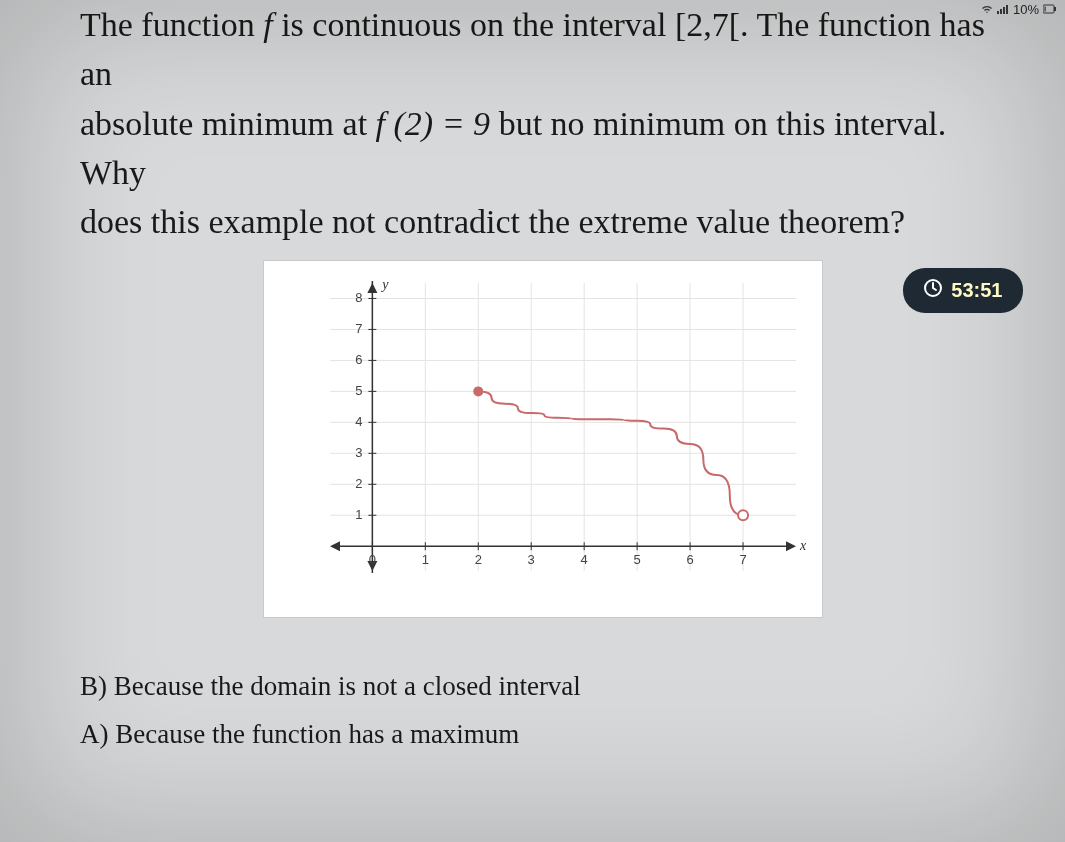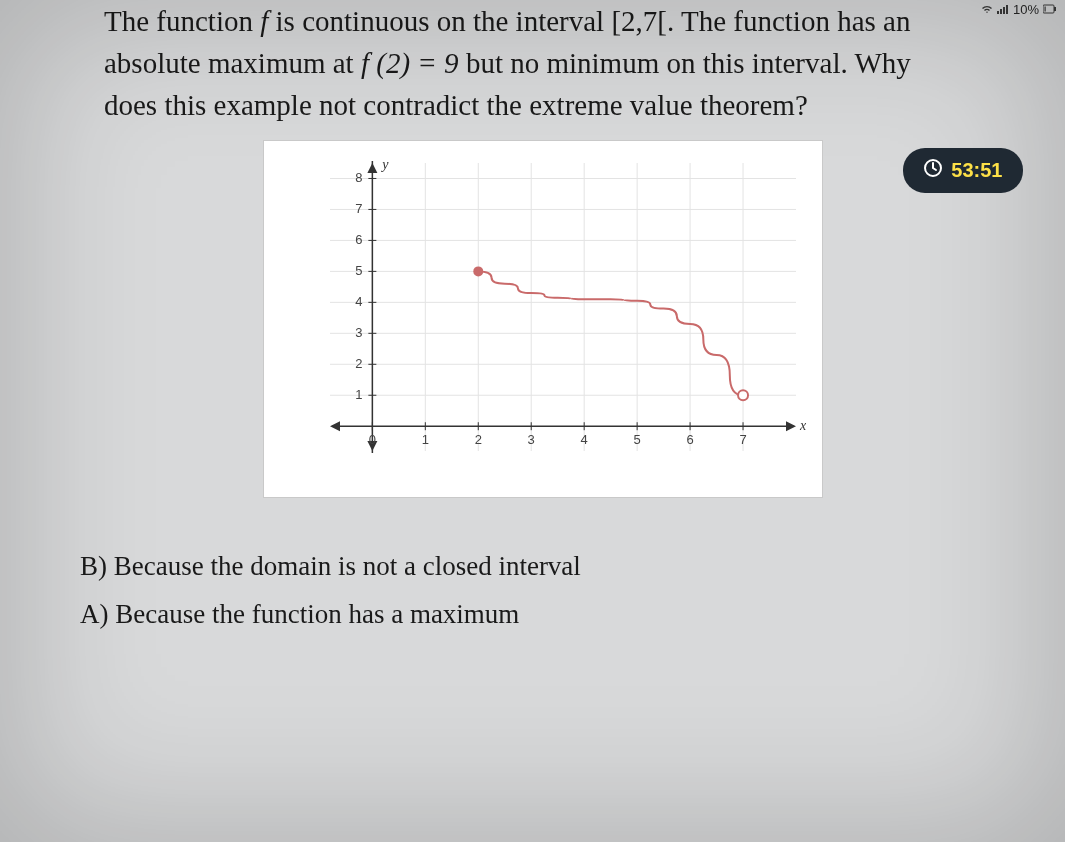--- a/index.html
+++ b/index.html
@@ -20,43 +20,42 @@
     font-family: Arial, sans-serif;
     color: #222;
     display: flex;
     align-items: center;
     gap: 4px;
   }
   .content {
     padding: 0 60px 0 80px;
   }
   .question-text {
-    font-size: 29px;
+    font-size: 34px;
     line-height: 1.45;
     margin-top: 0;
-    margin-left: 24px;
   }
   .italic { font-style: italic; }
   .graph-wrap {
     position: relative;
     margin: 14px auto 0 auto;
     width: 560px;
   }
   .graph-box {
     background: #fff;
     border: 1px solid #c9c9c9;
     padding: 6px 6px 6px 6px;
     width: 560px;
   }
   .timer-badge {
     position: absolute;
     top: 8px;
     right: -200px;
     background: #1f2933;
-    color: #fde047;
+    color: #fef9c3;
     border-radius: 22px;
     padding: 10px 20px;
     font-family: Arial, sans-serif;
     font-size: 20px;
     font-weight: bold;
     display: flex;
     align-items: center;
     gap: 8px;
   }
   .answers {
@@ -99,21 +98,21 @@
         <rect x="0" y="1" width="11" height="8" rx="1" fill="none" stroke="#333"></rect>
         <rect x="11" y="3" width="2" height="4" fill="#333"></rect>
         <rect x="1.5" y="2.5" width="1.2" height="5" fill="#333"></rect>
       </svg>
   </span>
 </div>
 
 <div class="content">
   <p class="question-text">
     <span>The function </span><span class="italic">f</span><span> is continuous on the interval [2,7[. The function has an</span><br>
-    <span>absolute maximum at </span><span class="italic">f (2) = 9</span><span> but no minimum on this interval. Why</span><br>
+    <span>absolute minimum at </span><span class="italic">f (2) = 9</span><span> but no minimum on this interval. Why</span><br>
     <span>does this example not contradict the extreme value theorem?</span>
   </p>
 
   <div class="graph-wrap">
     <div class="timer-badge">
       <span>
         <svg width="20" height="20" viewBox="0 0 20 20">
             <circle cx="10" cy="10" r="8" fill="none" stroke="#fff" stroke-width="2"></circle>
             <path d="M10 5 V10 L13 12" stroke="#fff" stroke-width="2" fill="none" stroke-linecap="round"></path>
           </svg>

